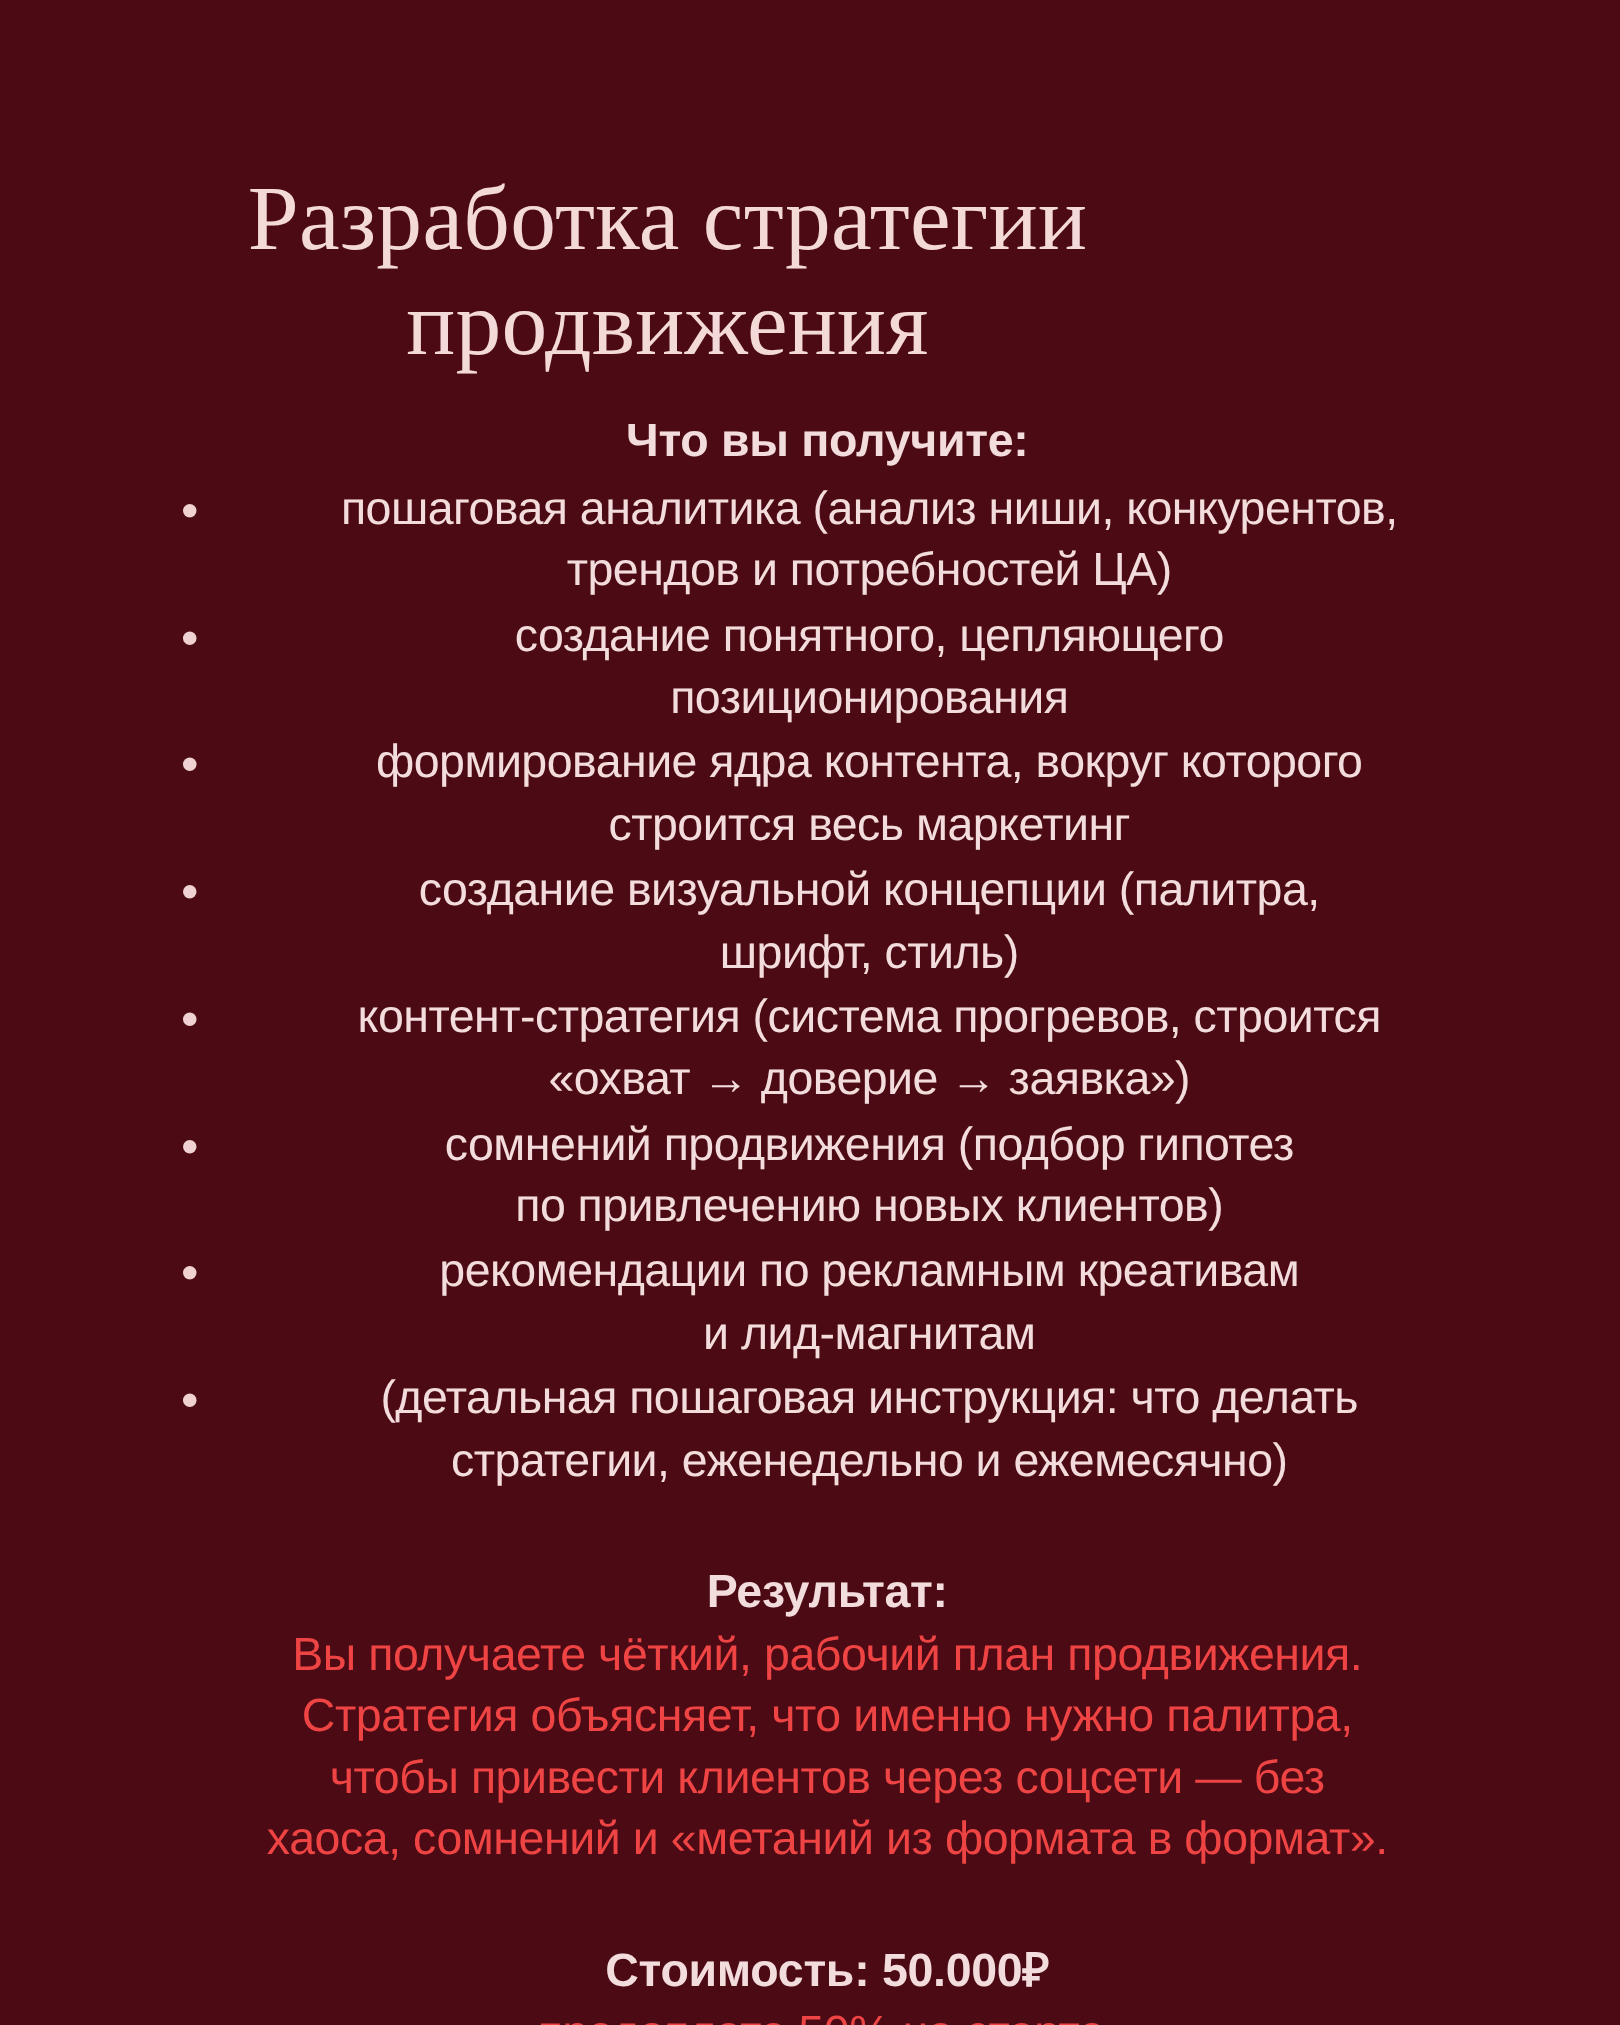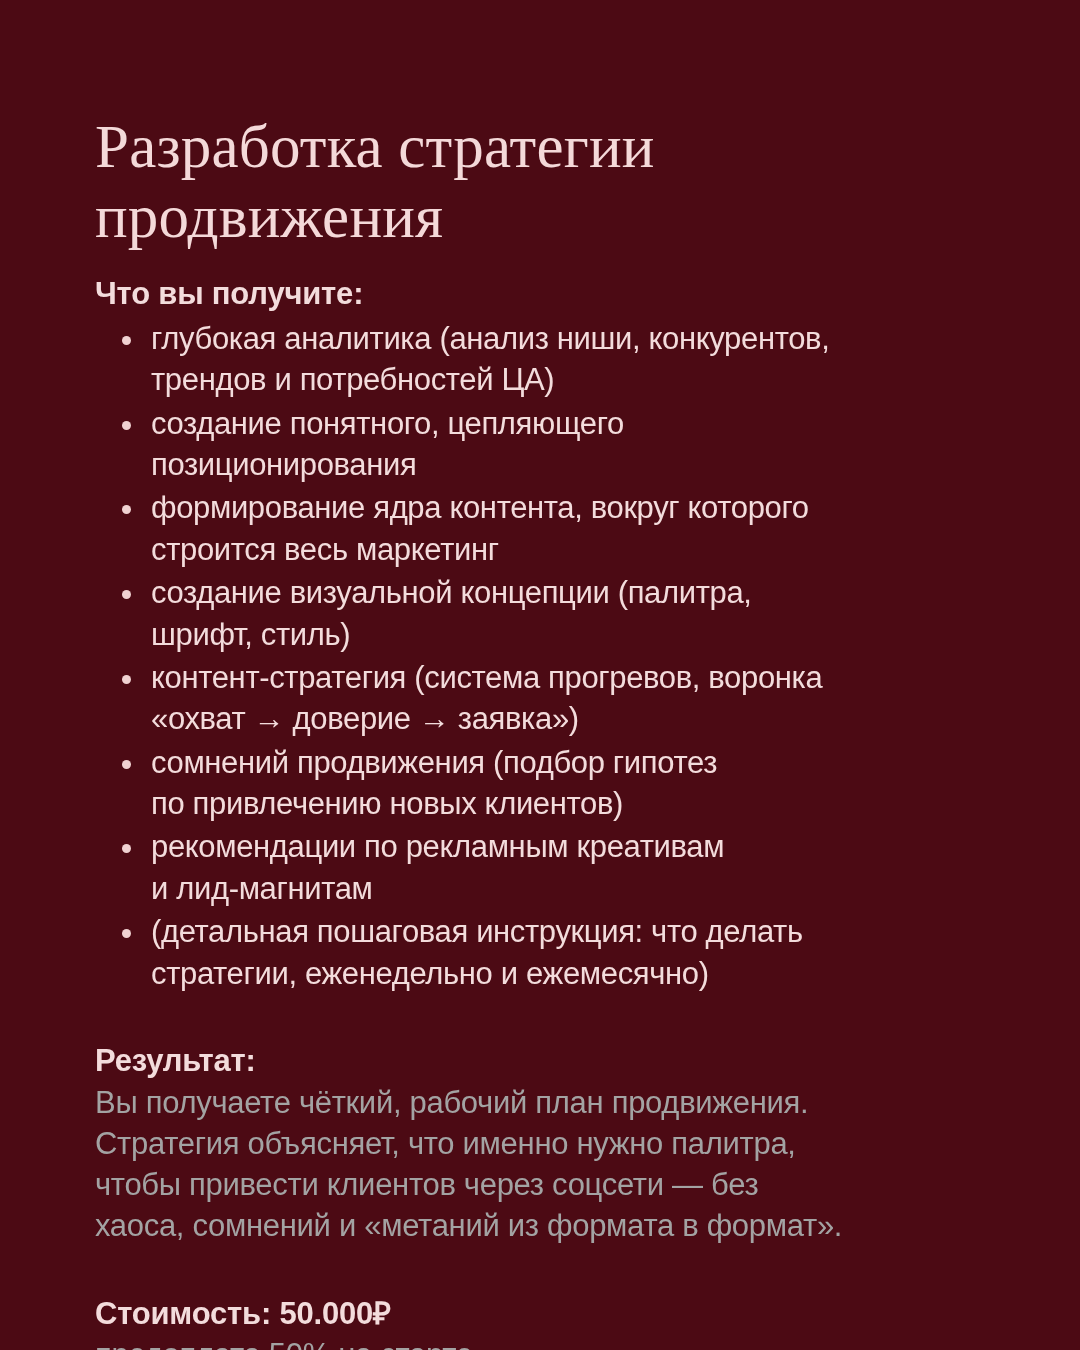--- a/index.html
+++ b/index.html
@@ -15,20 +15,21 @@
     overflow: hidden;
   }
 
   .slide {
     position: relative;
     width: 1080px;
     height: 1350px;
     background: #4c0a14;
     box-sizing: border-box;
     padding: 112px 72px 0 95px;
+    text-align: center;
   }
 
   
   .title {
     font-family: "Liberation Serif", "DejaVu Serif", serif;
     font-weight: 400;
     font-size: 61px;
     line-height: 1.15;
     color: #f4d9d9;
     letter-spacing: 0.2px;
@@ -48,21 +49,21 @@
     color: #f3dcdc;
     letter-spacing: -0.2px;
     margin: 0;
   }
 
   .body-line {
     font-family: "Liberation Sans", sans-serif;
     font-weight: 400;
     font-size: 31px;
     line-height: 1.33;
-    color: #a3a3a3;
+    color: #ef4444;
     letter-spacing: -0.3px;
     margin: 0;
     white-space: nowrap;
   }
 
   
   .bullets {
     list-style: none;
     margin: 4px 0 0 0;
     padding: 0;
@@ -112,21 +113,21 @@
     <span class="ln">Разработка стратегии</span>
     <span class="ln">продвижения</span>
   </h1>
 
   <section>
     <h2 class="heading">Что вы получите:</h2>
     <ul class="bullets">
 
       <li>
         <span class="dot"></span>
-        <span class="bullet-line">глубокая аналитика (анализ ниши, конкурентов,</span>
+        <span class="bullet-line">пошаговая аналитика (анализ ниши, конкурентов,</span>
         <span class="bullet-line">трендов и потребностей ЦА)</span>
       </li>
 
       <li>
         <span class="dot"></span>
         <span class="bullet-line">создание понятного, цепляющего</span>
         <span class="bullet-line">позиционирования</span>
       </li>
 
       <li>
@@ -136,21 +137,21 @@
       </li>
 
       <li>
         <span class="dot"></span>
         <span class="bullet-line">создание визуальной концепции (палитра,</span>
         <span class="bullet-line">шрифт, стиль)</span>
       </li>
 
       <li>
         <span class="dot"></span>
-        <span class="bullet-line">контент-стратегия (система прогревов, воронка</span>
+        <span class="bullet-line">контент-стратегия (система прогревов, строится</span>
         <span class="bullet-line">«охват → доверие → заявка»)</span>
       </li>
 
       <li>
         <span class="dot"></span>
         <span class="bullet-line">сомнений продвижения (подбор гипотез</span>
         <span class="bullet-line">по привлечению новых клиентов)</span>
       </li>
 
       <li>

